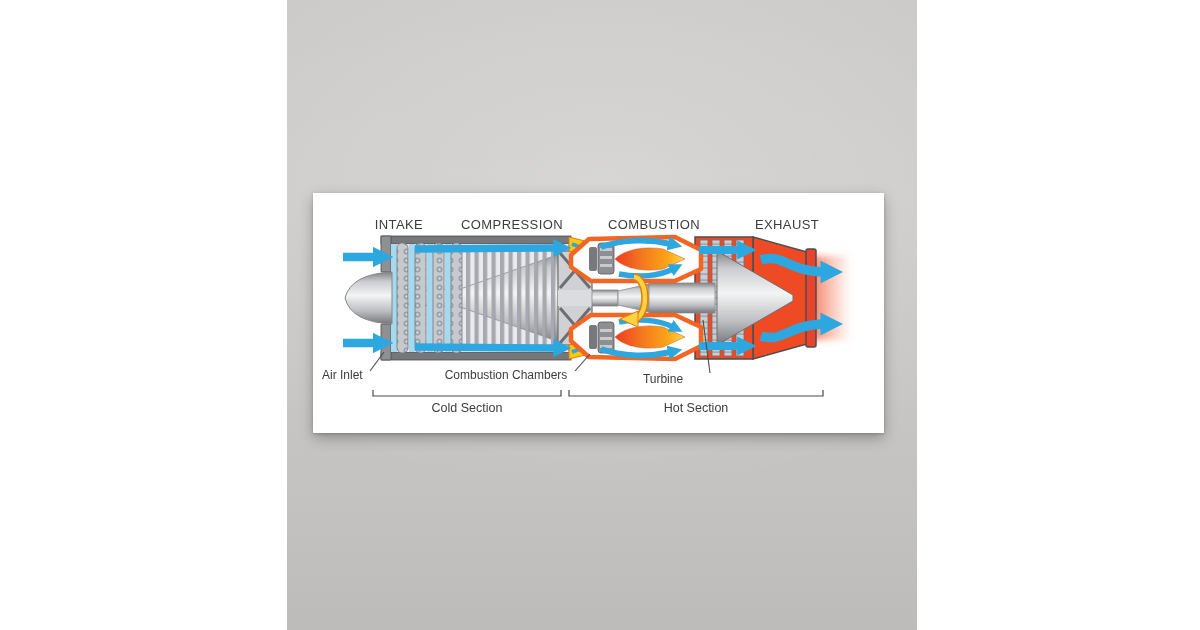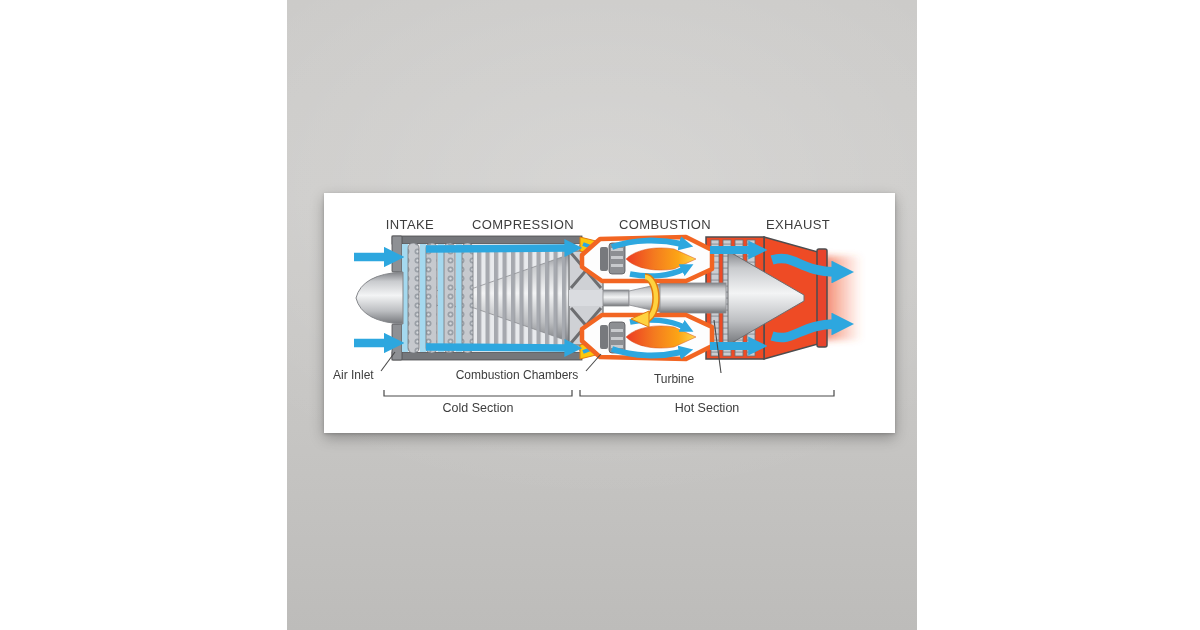--- a/index.html
+++ b/index.html
@@ -11,21 +11,20 @@
   .wall{
     position:absolute;left:287px;top:0;width:630px;height:630px;
     background:
       radial-gradient(120% 80% at 50% 30%, rgba(255,255,255,0.20), rgba(255,255,255,0) 62%),
       linear-gradient(180deg,#cbcac8 0%,#cdccca 32%,#c6c5c3 68%,#bdbcba 100%);
   }
   .poster{
     position:absolute;left:313px;top:193px;width:571px;height:240px;
     background:#ffffff;
     box-shadow:0 5px 13px rgba(0,0,0,0.28), 0 1px 3px rgba(0,0,0,0.18);
-    margin-left:11px;
   }
   .poster svg{display:block;width:571px;height:240px;}
   text{fill:#3d3d3d;}
   .sec-label{font-size:13px;letter-spacing:.4px;}
   .callout{font-size:12px;}
   .range-label{font-size:12.5px;}
 </style>
 </head>
 <body>
 

